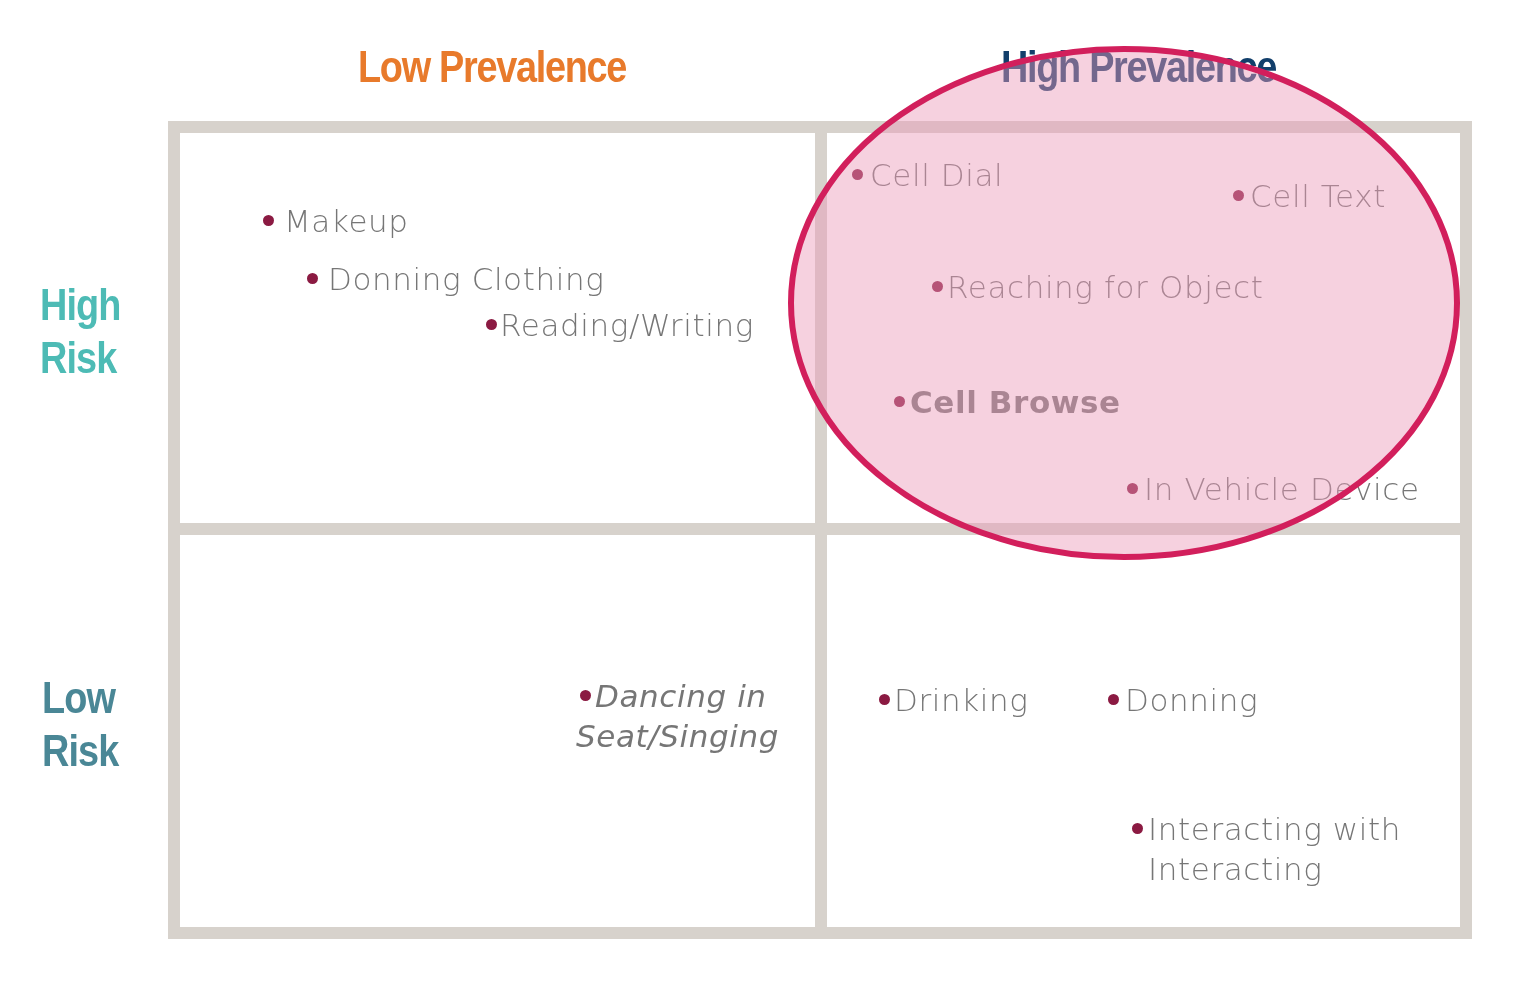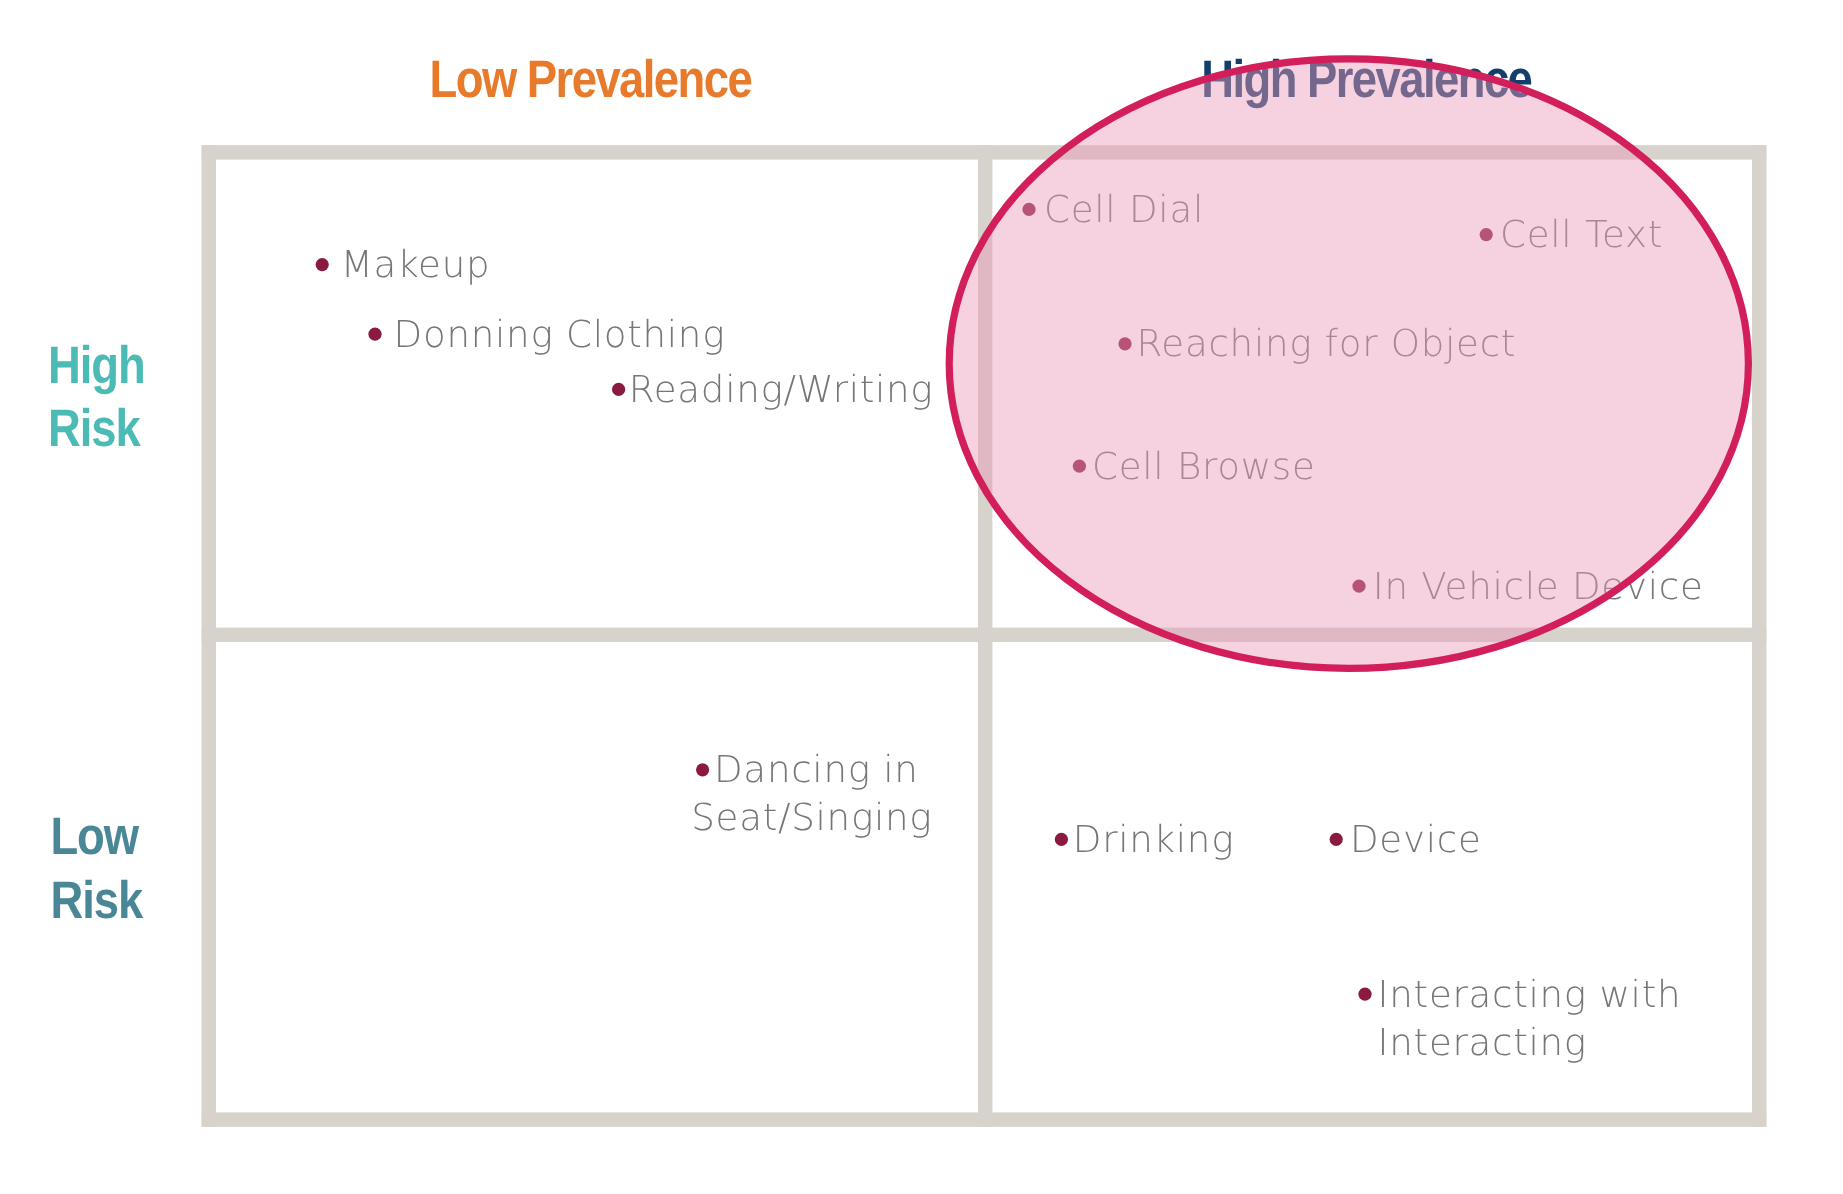--- a/index.html
+++ b/index.html
@@ -63,59 +63,59 @@
   <div class="grid-line" style="left:168px; top:523px; width:1304px; height:12px;"></div>
 
   <div class="point" style="left:284px; top:201px;">
     <span class="dot" style="left:-21px; top:14px;"></span>
     <span class="label">Makeup</span>
   </div>
   <div class="point" style="left:328px; top:259px;">
     <span class="dot" style="left:-21px; top:14px;"></span>
     <span class="label">Donning Clothing</span>
   </div>
-  <div class="point" style="left:524px; top:305px;text-align:right;">
+  <div class="point" style="left:500px; top:305px;text-align:right;">
     <span class="dot" style="left:-14px; top:14px;"></span>
     <span class="label">Reading/Writing</span>
   </div>
 
   <div class="point" style="left:870px; top:155px;">
     <span class="dot" style="left:-18px; top:14px;"></span>
     <span class="label">Cell Dial</span>
   </div>
   <div class="point" style="left:1250px; top:176px;">
     <span class="dot" style="left:-17px; top:14px;"></span>
     <span class="label">Cell Text</span>
   </div>
   <div class="point" style="left:947px; top:267px;text-align:center;">
     <span class="dot" style="left:-15px; top:14px;"></span>
     <span class="label">Reaching for Object</span>
   </div>
-  <div class="point" style="left:910px; top:369px;">
+  <div class="point" style="left:910px; top:382px;font-weight:bold;">
     <span class="dot" style="left:-16px; top:14px;"></span>
     <span class="label">Cell Browse</span>
   </div>
   <div class="point" style="left:1144px; top:457px;margin-top:12px;">
     <span class="dot" style="left:-17px; top:14px;"></span>
     <span class="label">In Vehicle Device</span>
   </div>
 
-  <div class="point" style="left:576px; top:622px;">
+  <div class="point" style="left:576px; top:676px;font-style:italic;">
     <span class="dot" style="left:4px; top:14px;"></span>
     <span class="label" style="padding-left:19px;">Dancing in</span>
     <span class="label">Seat/Singing</span>
   </div>
 
   <div class="point" style="left:894px; top:680px;text-align:center;">
     <span class="dot" style="left:-15px; top:14px;"></span>
     <span class="label">Drinking</span>
   </div>
   <div class="point" style="left:1125px; top:680px;">
     <span class="dot" style="left:-17px; top:14px;"></span>
-    <span class="label">Device</span>
+    <span class="label">Donning</span>
   </div>
   <div class="point" style="left:1132px; top:809px; text-align:left;">
     <span class="dot" style="left:0px; top:14px;"></span>
     <span class="label" style="padding-left:16px;">Interacting with</span>
     <span class="label" style="padding-left:16px;">Interacting</span>
   </div>
 
   <svg class="overlay" width="1536" height="995" viewBox="0 0 1536 995">
     <ellipse cx="1124" cy="303" rx="333" ry="254" fill="#eb9ab8" fill-opacity="0.45" stroke="#d21f5c" stroke-width="6"></ellipse>
   </svg>

